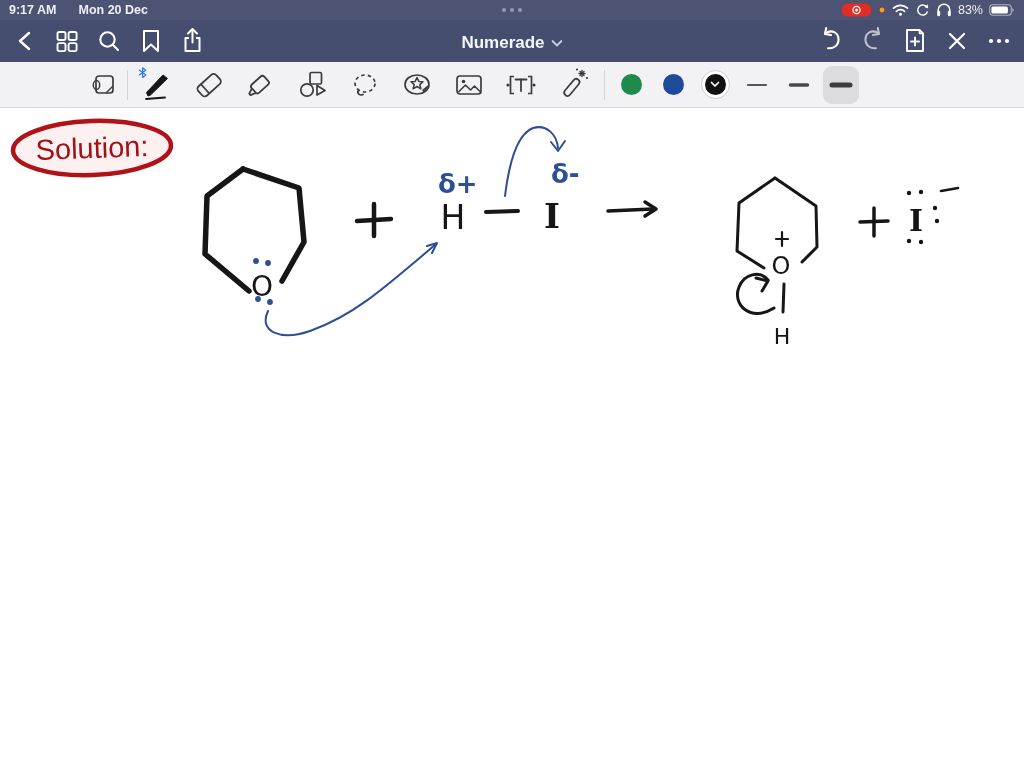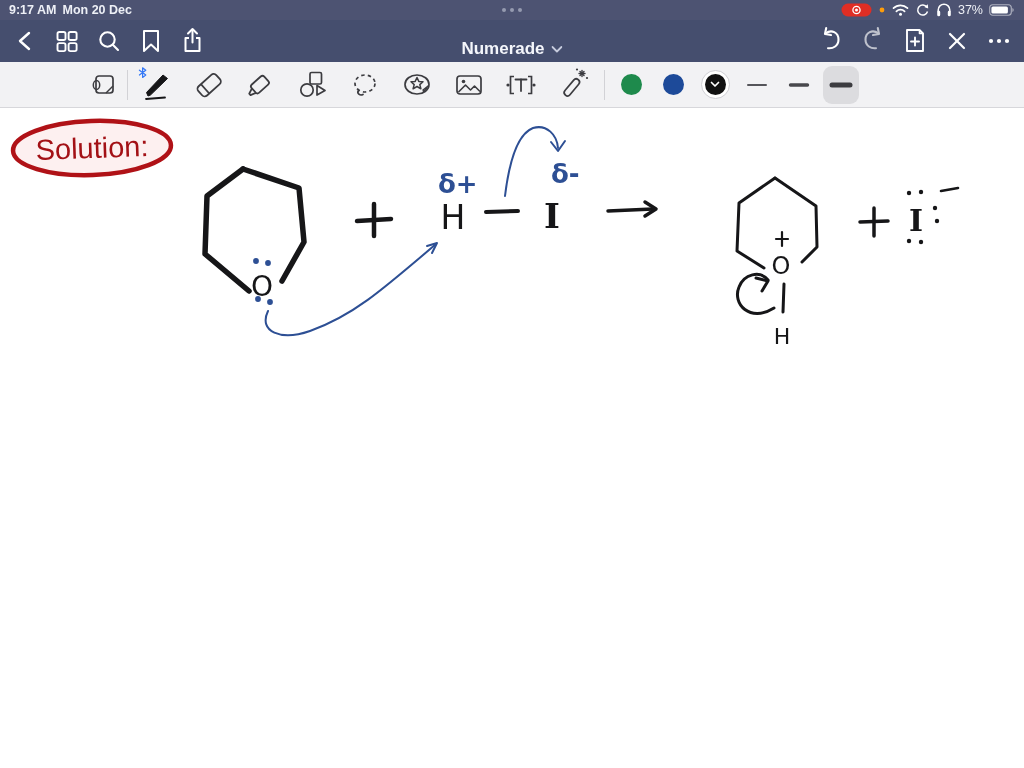--- a/index.html
+++ b/index.html
@@ -3,31 +3,31 @@
 <meta charset="utf-8">
 <style>
   html,body{margin:0;padding:0;}
   body{width:1024px;height:768px;position:relative;overflow:hidden;background:#fff;
        font-family:"Liberation Sans",sans-serif;-webkit-font-smoothing:antialiased;}
 
   
   .status-bar{position:absolute;top:0;left:0;width:1024px;height:20px;background:#4d5372;
     color:#eef0f6;display:flex;align-items:center;justify-content:space-between;
     font-size:12.5px;font-weight:700;box-sizing:border-box;padding:0 9px;z-index:5;}
-  .sb-left{display:flex;gap:6px;align-items:center;}
+  .sb-left{display:flex;gap:22px;align-items:center;}
   .sb-right{display:flex;gap:6px;align-items:center;}
   .sb-center-dots{position:absolute;left:50%;top:8px;transform:translateX(-50%);display:flex;gap:4px;}
   .sb-center-dots i{width:4px;height:4px;border-radius:50%;background:#959bb0;display:block;}
 
   
   .nav-bar{position:absolute;top:20px;left:0;width:1024px;height:42px;background:#454e6e;
     display:flex;align-items:center;box-sizing:border-box;padding:0 4px;z-index:4;}
   .nav-group{display:flex;align-items:center;}
   .nav-btn{width:42px;height:42px;display:flex;align-items:center;justify-content:center;background:none;border:none;padding:0;}
-  .nav-title{position:absolute;left:50%;top:8px;height:42px;transform:translateX(-50%);
+  .nav-title{position:absolute;left:50%;top:2px;height:42px;transform:translateX(-50%);
     display:flex;align-items:center;gap:7px;color:#f4f6fb;font-size:17px;font-weight:700;}
   .nav-spacer{flex:1;}
 
   
   .toolbar{position:absolute;top:62px;left:0;width:1024px;height:46px;background:#f2f2f4;
     border-bottom:1px solid #d7d7db;display:flex;align-items:center;box-sizing:border-box;z-index:3;}
   .tb-btn{height:46px;display:flex;align-items:center;justify-content:center;background:none;border:none;padding:0;}
   .tb-divider{width:1px;height:30px;background:#d2d2d6;}
   .color-dot{width:21px;height:21px;border-radius:50%;}
   .color-sel-ring{width:27px;height:27px;border-radius:50%;border:1.5px solid #cfcfd4;background:#fff;
@@ -68,21 +68,21 @@
     </svg>
     <svg width="15" height="16" viewBox="0 0 15 16">
       <path d="M11.8 5.2 A5 5 0 1 0 12.5 9.5" fill="none" stroke="#fff" stroke-width="1.5"></path>
       <path d="M12.8 2.2 L13.2 6.4 L9.4 5.0 Z" fill="#fff"></path>
     </svg>
     <svg width="16" height="16" viewBox="0 0 16 16">
       <path d="M2.2 9.5 V8 A5.8 5.8 0 0 1 13.8 8 V9.5" fill="none" stroke="#fff" stroke-width="1.5" stroke-linecap="round"></path>
       <rect x="1.2" y="8.6" width="3" height="5.6" rx="1.5" fill="#fff"></rect>
       <rect x="11.8" y="8.6" width="3" height="5.6" rx="1.5" fill="#fff"></rect>
     </svg>
-    <span style="font-weight:400;">37%</span>
+    <span style="font-weight:400;">83%</span>
     <svg width="26" height="14" viewBox="0 0 26 14">
       <rect x="0.7" y="1.7" width="21.6" height="10.6" rx="3" fill="none" stroke="rgba(255,255,255,.55)" stroke-width="1.1"></rect>
       <rect x="2.4" y="3.4" width="16.5" height="7.2" rx="1.6" fill="#fff"></rect>
       <path d="M23.4 5 A 2.2 2.2 0 0 1 23.4 9 Z" fill="rgba(255,255,255,.55)"></path>
     </svg>
   </div>
 </div>
 
 <div class="nav-bar">
   <div class="nav-group">

